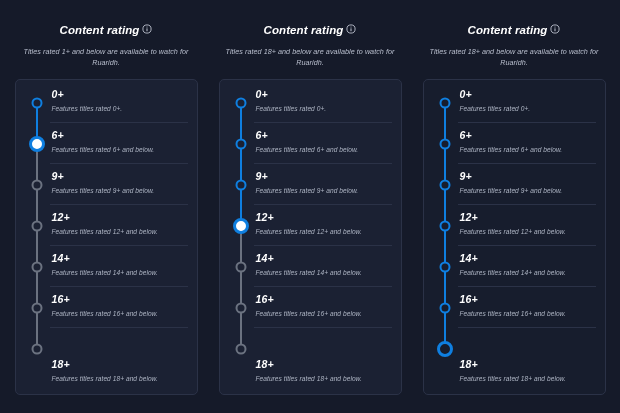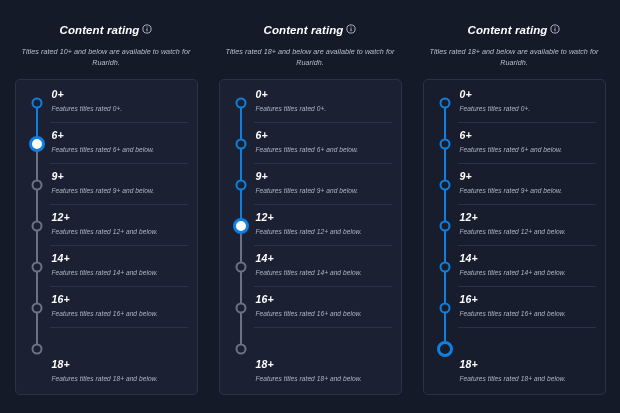--- a/index.html
+++ b/index.html
@@ -169,21 +169,21 @@
 </style>
 </head>
 <body>
 
 <div class="screen" id="screen">
     <div class="panel">
       <div class="panel-header"><span class="panel-title">Content rating</span><span class="info-icon"><svg viewBox="0 0 20 20" width="10" height="10" aria-hidden="true">
             <circle cx="10" cy="10" r="8.2" fill="none" stroke="#d3d8e4" stroke-width="1.6"></circle>
             <circle cx="10" cy="5.8" r="1.05" fill="#d3d8e4"></circle>
             <rect x="9.1" y="8.4" width="1.8" height="6.2" rx="0.8" fill="#d3d8e4"></rect>
-          </svg></span><div class="panel-subtitle">Titles rated 10+ and below are available to watch for Ruaridh.</div></div>
+          </svg></span><div class="panel-subtitle">Titles rated 1+ and below are available to watch for Ruaridh.</div></div>
       <div class="card">
         <div class="rating-list">
           <div class="rating-row">
             <div class="node-col">
               <div class="seg bot blue"></div>
               <div class="node done"></div>
             </div>
             <div class="row-body">
               <div class="row-label">0+</div>
               <div class="row-desc">Features titles rated 0+.</div>

